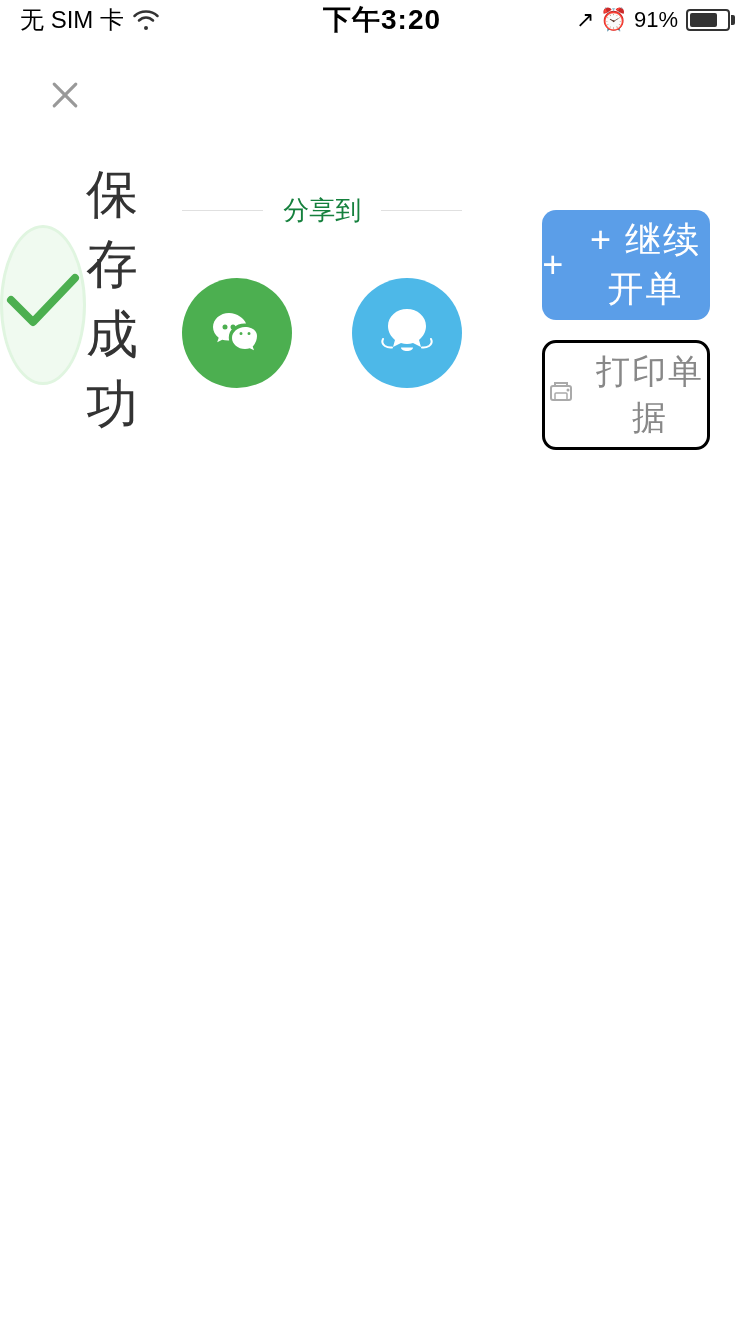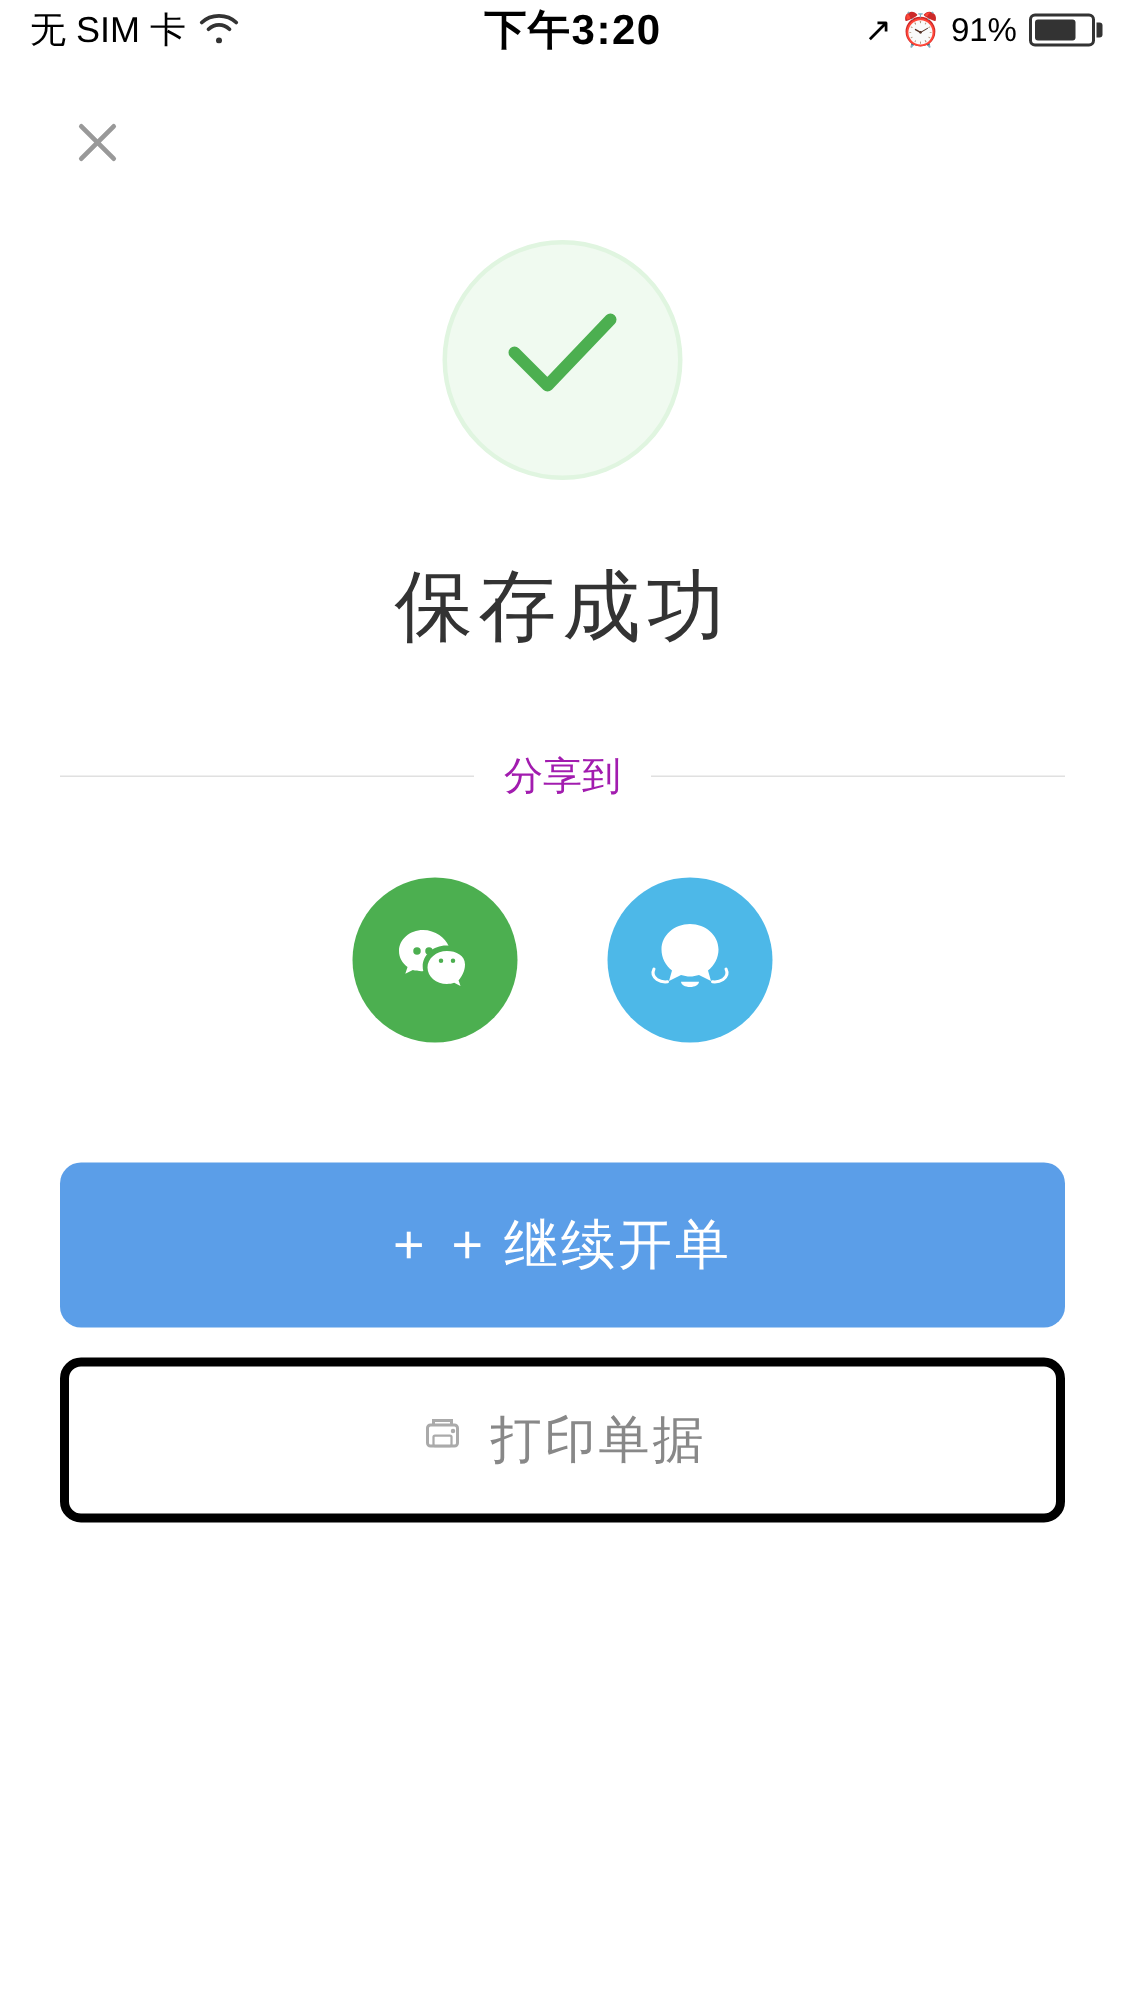--- a/index.html
+++ b/index.html
@@ -106,21 +106,21 @@
     }
 
     .close-icon-svg {
       width: 36px;
       height: 36px;
     }
 
     
     .success-section {
       display: flex;
-      flex-direction: column;
+      flex-direction: row;
       align-items: center;
       padding-top: 120px;
     }
 
     .success-circle {
       width: 160px;
       height: 160px;
       border-radius: 50%;
       background-color: #f0faf0;
       border: 3px solid #e0f5e0;
@@ -157,21 +157,21 @@
     }
 
     .divider-line {
       flex: 1;
       height: 1px;
       background-color: #e0e0e0;
     }
 
     .share-label {
       font-size: 26px;
-      color: #a21caf;
+      color: #15803d;
       padding: 0 20px;
     }
 
     .share-icons {
       display: flex;
       justify-content: center;
       gap: 60px;
       margin-bottom: 80px;
     }
 
@@ -229,21 +229,21 @@
 
     .btn-primary .btn-icon {
       font-size: 36px;
       color: #fff;
     }
 
     .btn-secondary {
       width: 100%;
       height: 110px;
       background-color: #fff;
-      border: 6px solid #000000;
+      border: 3px solid #000000;
       border-radius: 14px;
       display: flex;
       align-items: center;
       justify-content: center;
       gap: 16px;
       cursor: pointer;
       font-size: 34px;
       color: #888;
       letter-spacing: 2px;
     }

